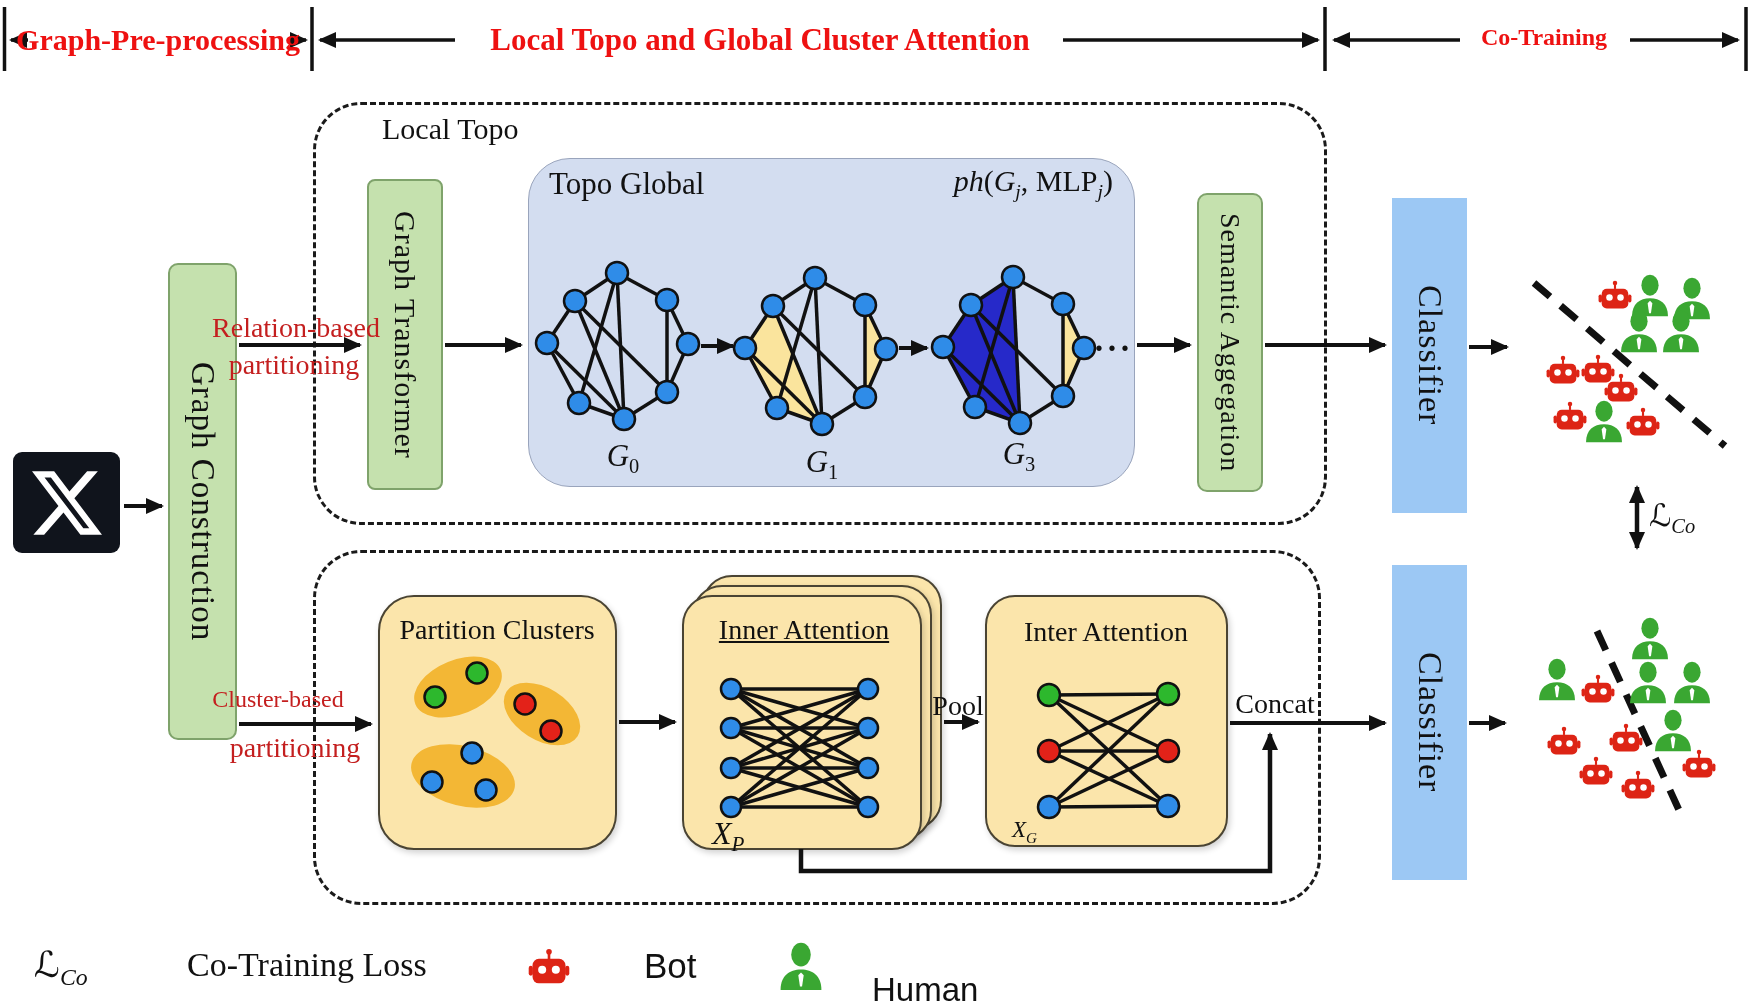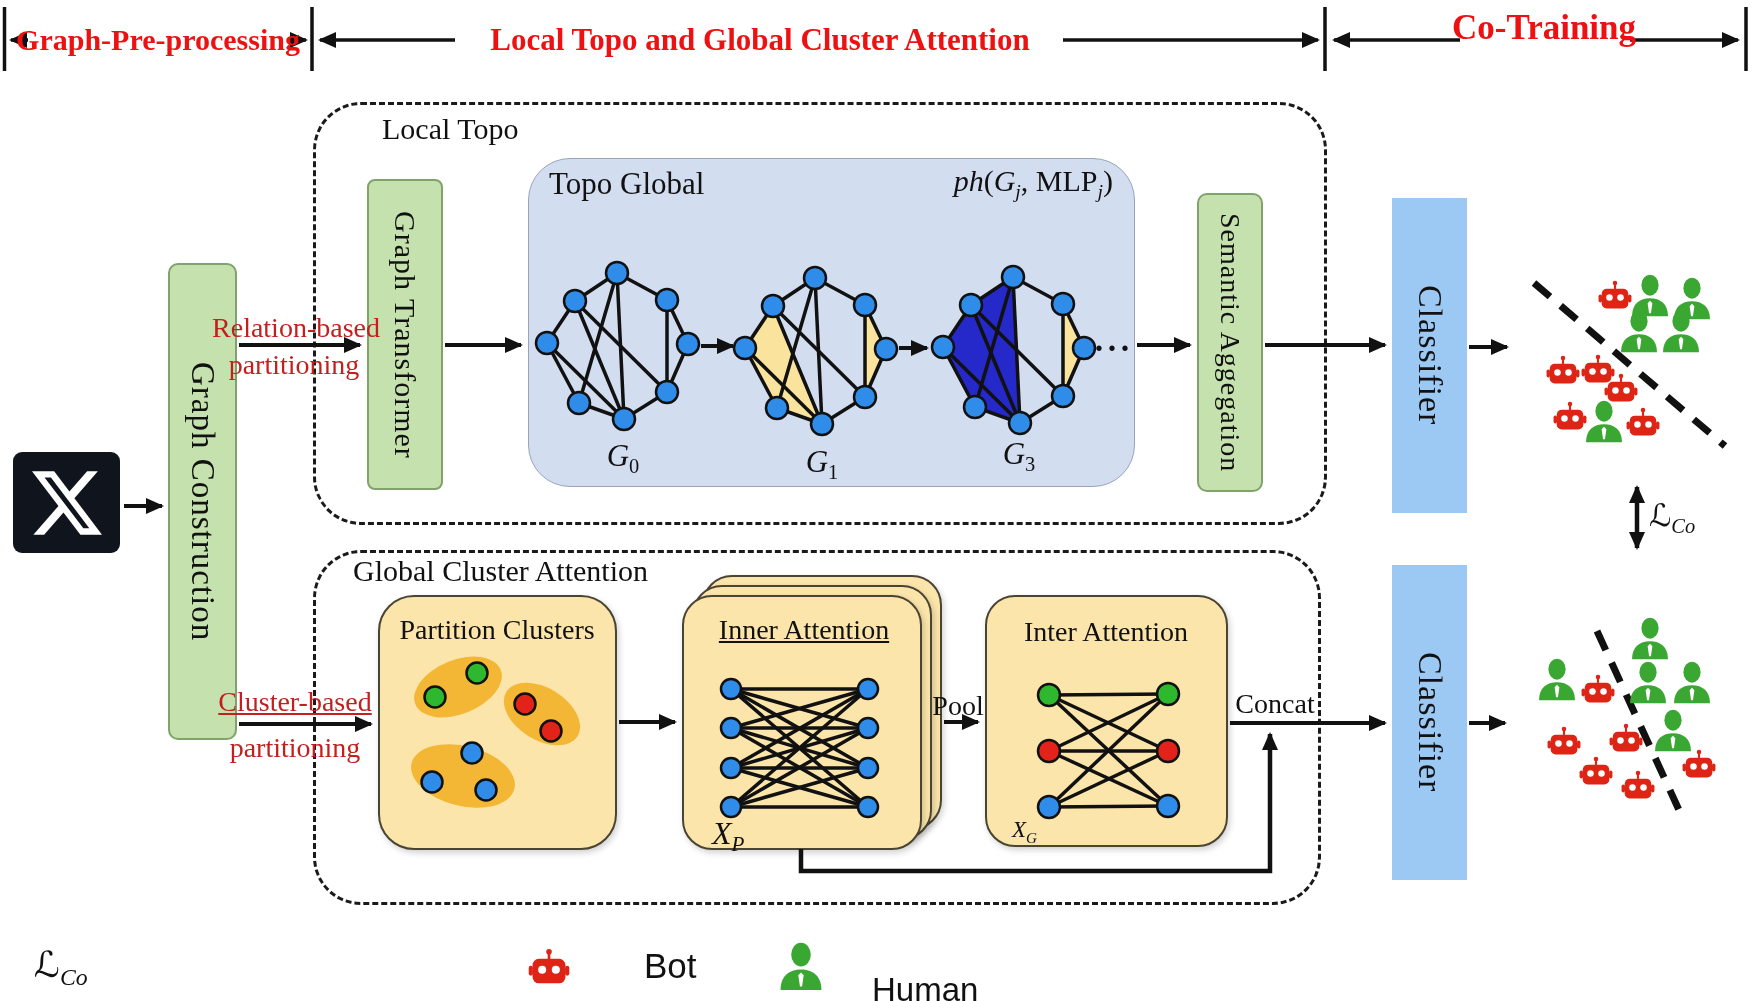--- a/index.html
+++ b/index.html
@@ -254,46 +254,45 @@
         <circle cx="1049" cy="751" r="11" style="fill:var(--dot-red,#e32219)" stroke="#111" stroke-width="2.5"></circle>
         <circle cx="1049" cy="807" r="11" style="fill:var(--node-blue,#2f8ce8)" stroke="#111" stroke-width="2.5"></circle>
         <circle cx="1168" cy="694" r="11" style="fill:var(--dot-green,#2db82d)" stroke="#111" stroke-width="2.5"></circle>
         <circle cx="1168" cy="751" r="11" style="fill:var(--dot-red,#e32219)" stroke="#111" stroke-width="2.5"></circle>
         <circle cx="1168" cy="806" r="11" style="fill:var(--node-blue,#2f8ce8)" stroke="#111" stroke-width="2.5"></circle>
       </g>
   </svg>
 
   <div class="lbl hdr cx" style="left:760px;top:22px;font-size:31px;">Local Topo and Global Cluster Attention</div>
   <div class="lbl hdr cx" style="left:158px;top:23px;font-size:30px;">Graph-Pre-processing</div>
-  <div class="lbl hdr cx" style="left:1544px;top:8px;font-size:35px;">Co-Training</div>
+  <div class="lbl hdr cx" style="left:1544px;top:24px;font-size:24px;">Co-Training</div>
 
   <div class="lbl red cx" style="left:296px;top:312px;font-size:28px;">Relation-based</div>
   <div class="lbl red cx" style="left:294px;top:349px;font-size:28px;">partitioning</div>
-  <div class="lbl red cx" style="left:295px;top:686px;font-size:28px;text-decoration:underline;">Cluster-based</div>
+  <div class="lbl red cx" style="left:278px;top:686px;font-size:24px;">Cluster-based</div>
   <div class="lbl red cx" style="left:295px;top:732px;font-size:28px;">partitioning</div>
 
   <div class="lbl" style="left:382px;top:112px;font-size:30px;">Local Topo</div>
   <div class="lbl" style="left:549px;top:166px;font-size:31px;">Topo Global</div>
 
   <div class="lbl" style="left:1113px;top:164px;font-size:30px;transform:translateX(-100%);">
     <span class="it">ph</span><span>(</span><span class="it">G</span><sub class="it">j</sub><span>, </span><span>MLP</span><sub class="it">j</sub><span>)</span>
   </div>
 
   <div class="lbl cx" style="left:623px;top:438px;font-size:31px;text-align:center;">
     <span class="it">G</span><sub>0</sub>
   </div>
   <div class="lbl cx" style="left:822px;top:444px;font-size:31px;">
     <span class="it">G</span><sub>1</sub>
   </div>
   <div class="lbl cx" style="left:1019px;top:436px;font-size:31px;">
     <span class="it">G</span><sub>3</sub>
   </div>
   <div class="lbl cx" style="left:1113px;top:330px;font-size:33px;font-weight:bold;letter-spacing:2px;">···</div>
 
-  <div class="lbl" style="left:353px;top:554px;font-size:30px;">Global Cluster Attention</div>
   <div class="lbl cx" style="left:497px;top:614px;font-size:28px;">Partition Clusters</div>
   <div class="lbl cx" style="left:804px;top:614px;font-size:28px;text-decoration:underline;">Inner Attention</div>
   <div class="lbl cx" style="left:1106px;top:616px;font-size:28px;">Inter Attention</div>
 
   <div class="lbl" style="left:712px;top:815px;font-size:32px;">
     <span class="it">X</span><sub class="it">P</sub>
   </div>
   <div class="lbl" style="left:1012px;top:817px;font-size:23px;">
     <span class="it">X</span><sub class="it">G</sub>
   </div>
@@ -301,20 +300,21 @@
   <div class="lbl cx" style="left:958px;top:690px;font-size:28px;">Pool</div>
   <div class="lbl cx" style="left:1275px;top:688px;font-size:28px;">Concat</div>
 
   <div class="lbl" style="left:1649px;top:497px;font-size:31px;">
     <span class="scr">ℒ</span><sub class="it">Co</sub>
   </div>
 
   <div class="lbl" style="left:34px;top:944px;font-size:36px;">
     <span class="scr">ℒ</span><sub class="it">Co</sub>
   </div>
+  <div class="lbl" style="left:187px;top:946px;font-size:34px;">Co-Training Loss</div>
   <div class="si bot" style="left:528px;top:948px;width:42px;height:42px;">
     <svg viewBox="0 0 24 24" width="100%" height="100%">
         <use href="#sym-bot"></use>
       </svg>
   </div>
   <div class="lbl sans" style="left:644px;top:946px;font-size:35px;">Bot</div>
   <div class="si human" style="left:776px;top:942px;width:50px;height:50px;">
     <svg viewBox="0 0 24 24" width="100%" height="100%">
         <use href="#sym-human"></use>
       </svg>

